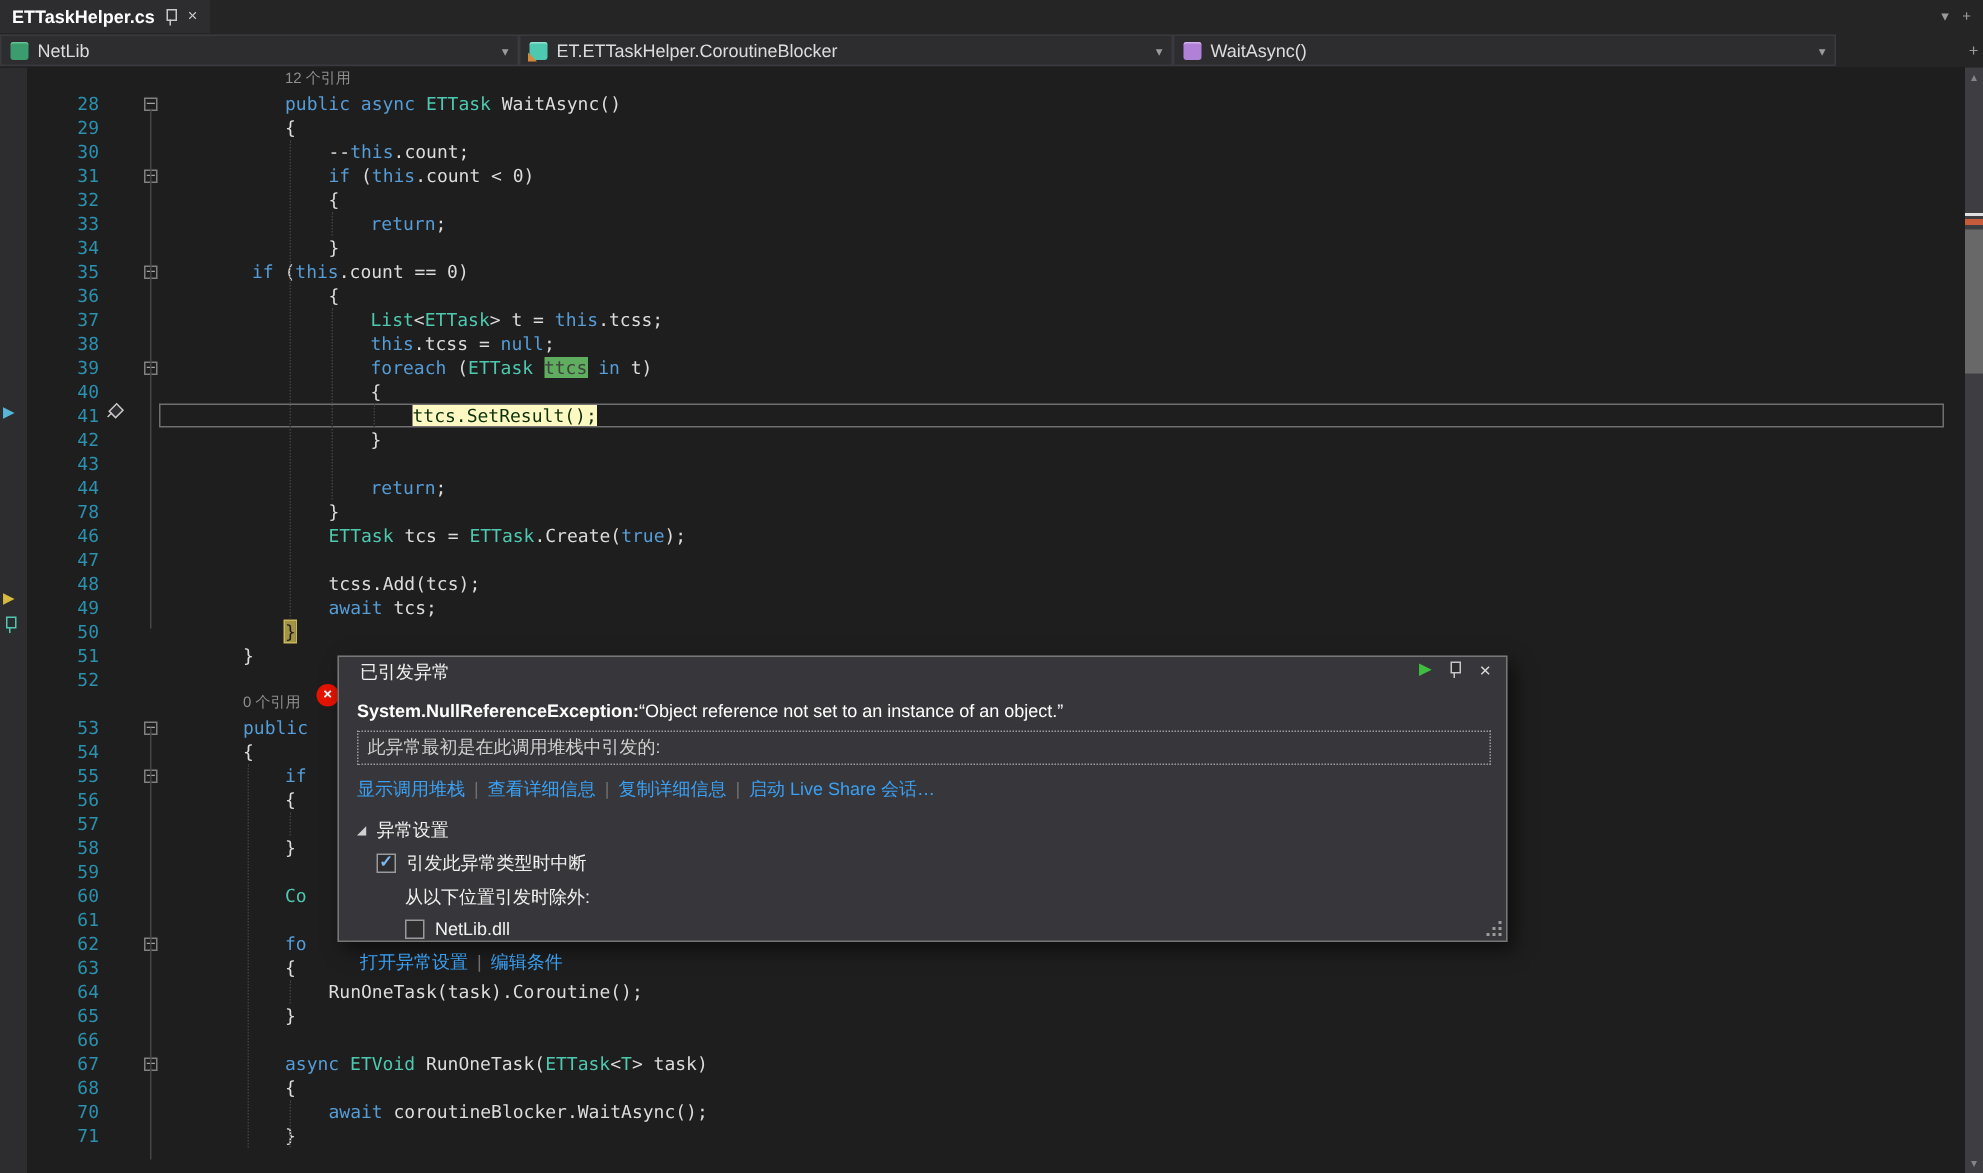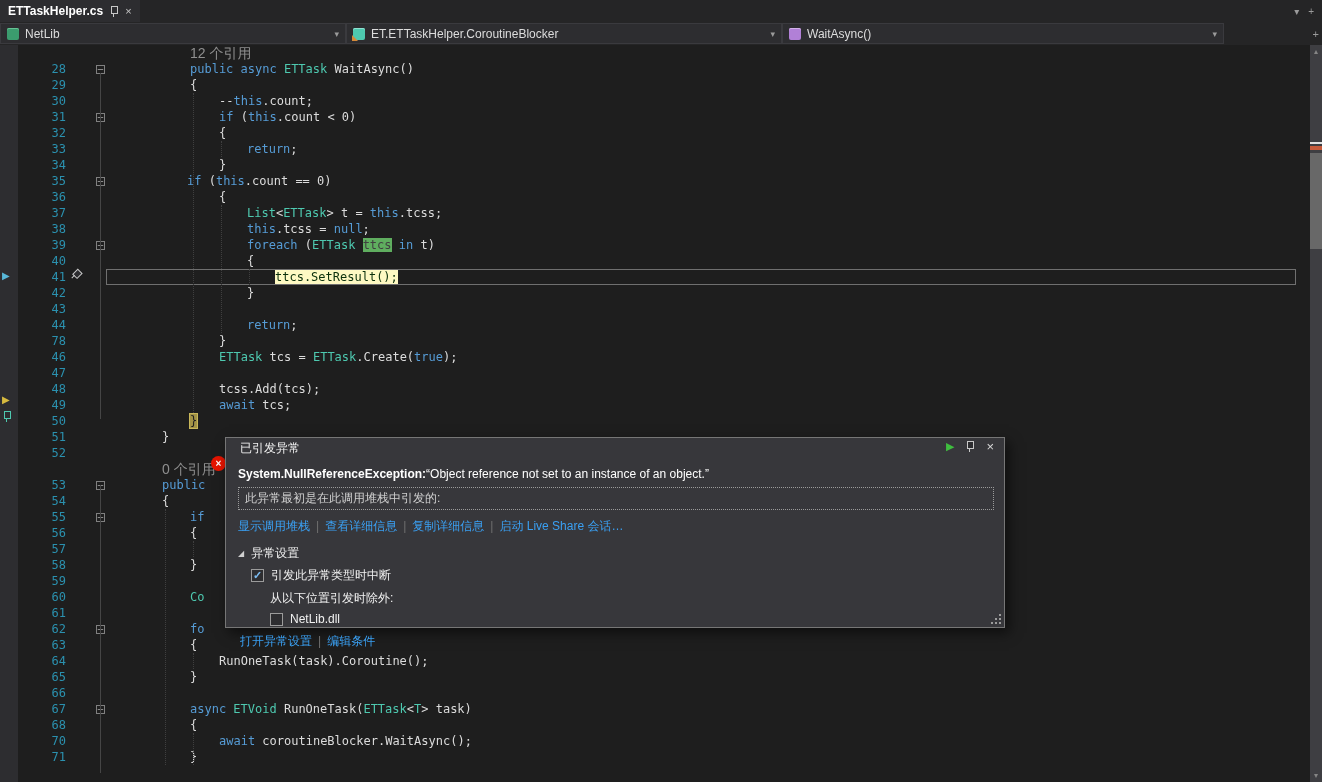--- a/index.html
+++ b/index.html
@@ -30,21 +30,21 @@
   .editor{position:absolute;top:45px;left:0;right:12px;bottom:0;background:#1e1e1e;overflow:hidden}
   .margin-strip{position:absolute;left:0;top:0;bottom:0;width:18px;background:#2d2d30}
   #rows{position:absolute;left:0;top:0;right:0}
   .row{height:16px;display:flex;align-items:center;position:relative;
        font-family:"DejaVu Sans Mono",monospace;font-size:12px;line-height:16px;color:#dcdcdc;white-space:pre}
   .lnum{width:66px;flex:none;text-align:right;color:#2b91af;position:relative;z-index:2}
   .foldcol{width:40px;flex:none;display:flex;justify-content:flex-end;align-items:center;padding-right:1px;box-sizing:border-box}
   .foldbox{width:9px;height:9px;box-sizing:border-box;border:1px solid #808080;background:#1e1e1e;color:#c8c8c8;
            font-size:9px;line-height:7px;text-align:center;display:block}
   .code{flex:1 1 auto;white-space:pre}
-  .code.lens{font-family:"Liberation Sans",sans-serif;font-size:14px;color:#8f8f8f}
+  .code.lens{font-family:"Liberation Sans",sans-serif;font-size:10px;color:#8f8f8f}
   .tk-kw{color:#569cd6}
   .tk-type{color:#4ec9b0}
   .tk-plain{color:#dcdcdc}
   .tk-hl{background:#5fae5f;color:#404040}
   .tk-hlstmt{background:#fef9c3;color:#0b300b}
   .tk-bracebox{background:#a39347;color:#1e1e1e;outline:1px solid #c9b75a}
   .caret-row::after{content:"";position:absolute;left:106px;right:14px;top:0;bottom:0;border:1px solid #6f6f6f;pointer-events:none}
 
   .vline{position:absolute;width:1px;background:#454545}
   .guide{position:absolute;width:0;border-left:1px dotted #3f3f3f}
@@ -147,21 +147,21 @@
   <div class="margin-strip"></div>
   <div id="rows">
       <div class="row"><span class="lnum"></span><span class="foldcol"></span><span class="code lens" style="padding-left: 84px;">12 个引用</span></div>
       <div class="row"><span class="lnum">28</span><span class="foldcol"><span class="foldbox">–</span></span><span class="code" style="padding-left: 84px;"><span class="tk-kw">public async </span><span class="tk-type">ETTask</span><span class="tk-plain"> WaitAsync()</span></span></div>
       <div class="row"><span class="lnum">29</span><span class="foldcol"></span><span class="code" style="padding-left: 84px;"><span class="tk-plain">{</span></span></div>
       <div class="row"><span class="lnum">30</span><span class="foldcol"></span><span class="code" style="padding-left: 113px;"><span class="tk-plain">--</span><span class="tk-kw">this</span><span class="tk-plain">.count;</span></span></div>
       <div class="row"><span class="lnum">31</span><span class="foldcol"><span class="foldbox">–</span></span><span class="code" style="padding-left: 113px;"><span class="tk-kw">if</span><span class="tk-plain"> (</span><span class="tk-kw">this</span><span class="tk-plain">.count &lt; 0)</span></span></div>
       <div class="row"><span class="lnum">32</span><span class="foldcol"></span><span class="code" style="padding-left: 113px;"><span class="tk-plain">{</span></span></div>
       <div class="row"><span class="lnum">33</span><span class="foldcol"></span><span class="code" style="padding-left: 141px;"><span class="tk-kw">return</span><span class="tk-plain">;</span></span></div>
       <div class="row"><span class="lnum">34</span><span class="foldcol"></span><span class="code" style="padding-left: 113px;"><span class="tk-plain">}</span></span></div>
-      <div class="row"><span class="lnum">35</span><span class="foldcol"><span class="foldbox">–</span></span><span class="code" style="padding-left: 81px;"><span class="tk-kw">if</span><span class="tk-plain"> (</span><span class="tk-kw">this</span><span class="tk-plain">.count == 0)</span></span></div>
+      <div class="row"><span class="lnum">35</span><span class="foldcol"><span class="foldbox">–</span></span><span class="code" style="padding-left: 62px;"><span class="tk-kw">if</span><span class="tk-plain"> (</span><span class="tk-kw">this</span><span class="tk-plain">.count == 0)</span></span></div>
       <div class="row"><span class="lnum">36</span><span class="foldcol"></span><span class="code" style="padding-left: 113px;"><span class="tk-plain">{</span></span></div>
       <div class="row"><span class="lnum">37</span><span class="foldcol"></span><span class="code" style="padding-left: 141px;"><span class="tk-type">List</span><span class="tk-plain">&lt;</span><span class="tk-type">ETTask</span><span class="tk-plain">&gt; t = </span><span class="tk-kw">this</span><span class="tk-plain">.tcss;</span></span></div>
       <div class="row"><span class="lnum">38</span><span class="foldcol"></span><span class="code" style="padding-left: 141px;"><span class="tk-kw">this</span><span class="tk-plain">.tcss = </span><span class="tk-kw">null</span><span class="tk-plain">;</span></span></div>
       <div class="row"><span class="lnum">39</span><span class="foldcol"><span class="foldbox">–</span></span><span class="code" style="padding-left: 141px;"><span class="tk-kw">foreach</span><span class="tk-plain"> (</span><span class="tk-type">ETTask</span><span class="tk-plain"> </span><span class="tk-hl">ttcs</span><span class="tk-plain"> </span><span class="tk-kw">in</span><span class="tk-plain"> t)</span></span></div>
       <div class="row"><span class="lnum">40</span><span class="foldcol"></span><span class="code" style="padding-left: 141px;"><span class="tk-plain">{</span></span></div>
       <div class="row caret-row"><span class="lnum">41</span><span class="foldcol"></span><span class="code" style="padding-left: 169px;"><span class="tk-hlstmt">ttcs.SetResult();</span></span></div>
       <div class="row"><span class="lnum">42</span><span class="foldcol"></span><span class="code" style="padding-left: 141px;"><span class="tk-plain">}</span></span></div>
       <div class="row"><span class="lnum">43</span><span class="foldcol"></span><span class="code" style="padding-left: 141px;"></span></div>
       <div class="row"><span class="lnum">44</span><span class="foldcol"></span><span class="code" style="padding-left: 141px;"><span class="tk-kw">return</span><span class="tk-plain">;</span></span></div>
       <div class="row"><span class="lnum">78</span><span class="foldcol"></span><span class="code" style="padding-left: 113px;"><span class="tk-plain">}</span></span></div>

